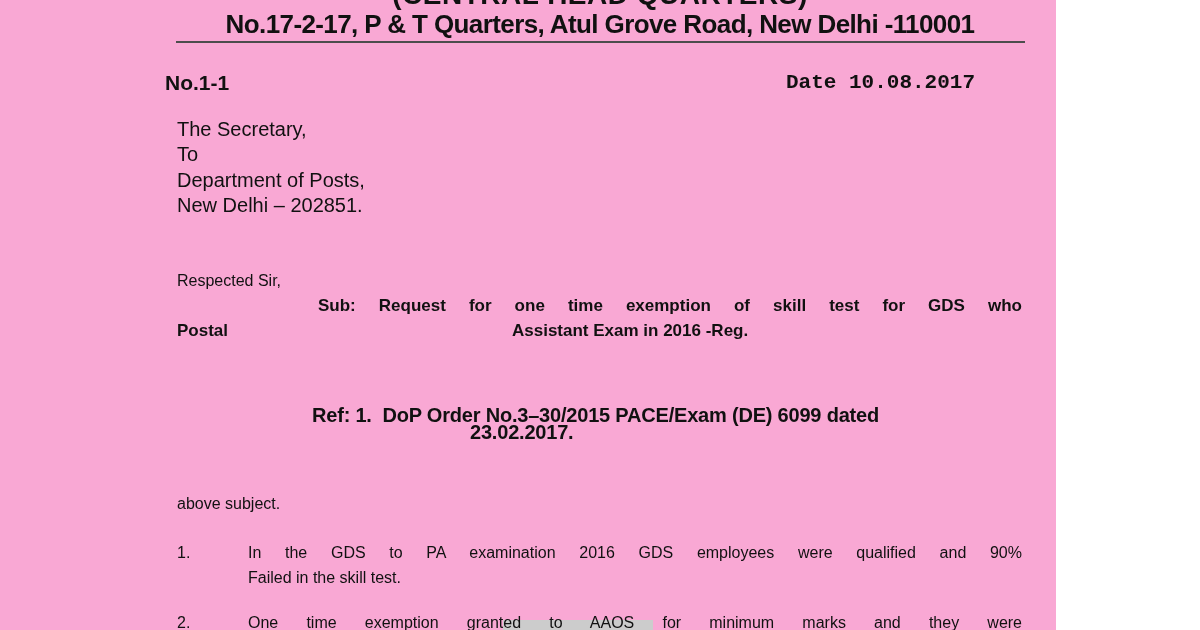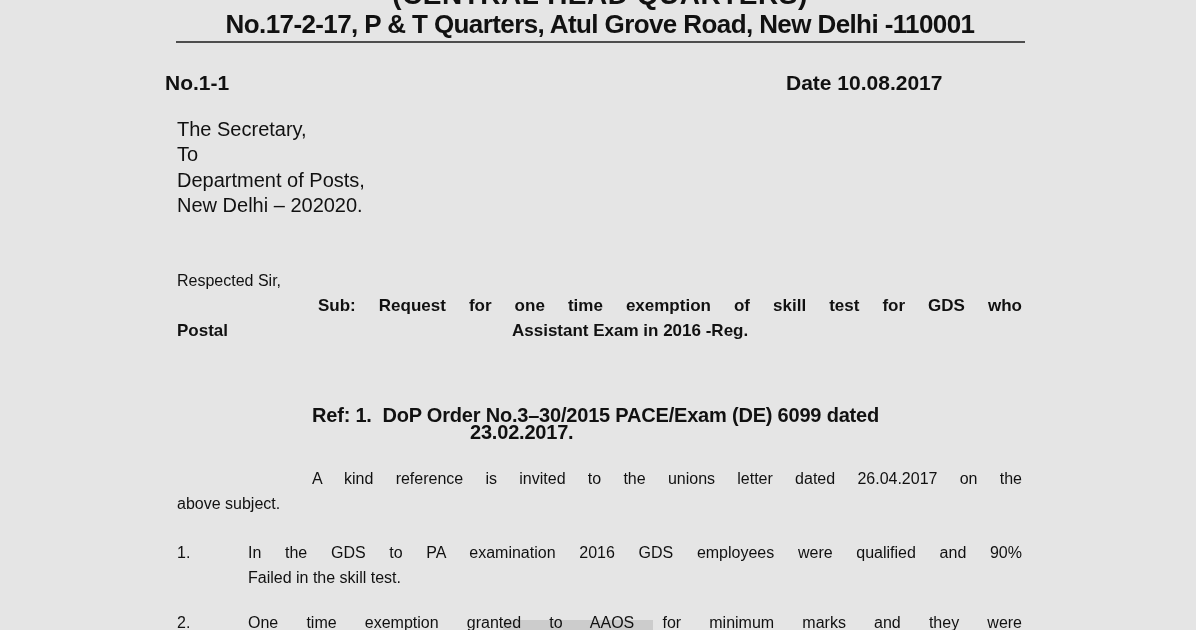--- a/index.html
+++ b/index.html
@@ -2,23 +2,23 @@
 <html><head>
 <meta charset="utf-8">
 <style>
   html, body {
     margin: 0;
     padding: 0;
     background: #ffffff;
   }
   #page {
     position: relative;
-    width: 1196px;
+    width: 1056px;
     height: 630px;
-    background: #e5e5e5;
+    background: #f9a8d4;
     overflow: hidden;
     font-family: "Liberation Sans", "DejaVu Sans", sans-serif;
     color: #111111;
   }
   .line {
     position: absolute;
     font-size: 16px;
     line-height: 25px;
     white-space: pre;
     z-index: 1;
@@ -82,39 +82,38 @@
 
 <div id="page">
 
   <div class="artifact"></div>
 
   <div class="line center b org-partial">(CENTRAL HEAD QUARTERS)</div>
   <div class="line center b address">No.17-2-17, P &amp; T Quarters, Atul Grove Road, New Delhi -110001</div>
   <div class="rule"></div>
 
   <div class="line b meta" style="left:165px;">No.1-1</div>
-  <div class="line b meta" style="left:786px;">Date 10.08.2017</div>
+  <div class="line b meta" style="left:786px;font-family:Liberation Mono, monospace;">Date 10.08.2017</div>
 
   <div class="recipient">
     <div>The Secretary,</div>
     <div>To</div>
     <div>Department of Posts,</div>
-    <div>New Delhi – 202020.</div>
+    <div>New Delhi – 202851.</div>
   </div>
 
   <div class="line" style="top:268px; left:177px;">Respected Sir,</div>
 
   <div class="line b sub just" style="top:293px; left:318px; width:704px;">Sub: Request for one time exemption of skill test for GDS who</div>
   <div class="line b sub" style="top:318px; left:177px;">Postal</div>
   <div class="line b sub" style="top:318px; left:512px;">Assistant Exam in 2016 -Reg.</div>
 
   <div class="line b ref" style="top:367px; left:312px;margin-top:36px;">Ref: 1.  DoP Order No.3–30/2015 PACE/Exam (DE) 6099 dated</div>
   <div class="line b ref" style="top:392px; left:470px;margin-top:28px;">23.02.2017.</div>
 
-  <div class="line just" style="top:466px; left:312px; width:710px;">A kind reference is invited to the unions letter dated 26.04.2017 on the</div>
   <div class="line" style="top:491px; left:177px;">above subject.</div>
 
   <div class="line" style="top:540px; left:177px;">1.</div>
   <div class="line just" style="top:540px; left:248px; width:774px;">In the GDS to PA examination 2016 GDS employees were qualified and  90%</div>
   <div class="line" style="top:565px; left:248px;">Failed in the skill test.</div>
 
   <div class="line" style="top:610px; left:177px;">2.</div>
   <div class="line just" style="top:610px; left:248px; width:774px;">One time exemption granted to AAOS for minimum marks and they were</div>
 
 </div>

